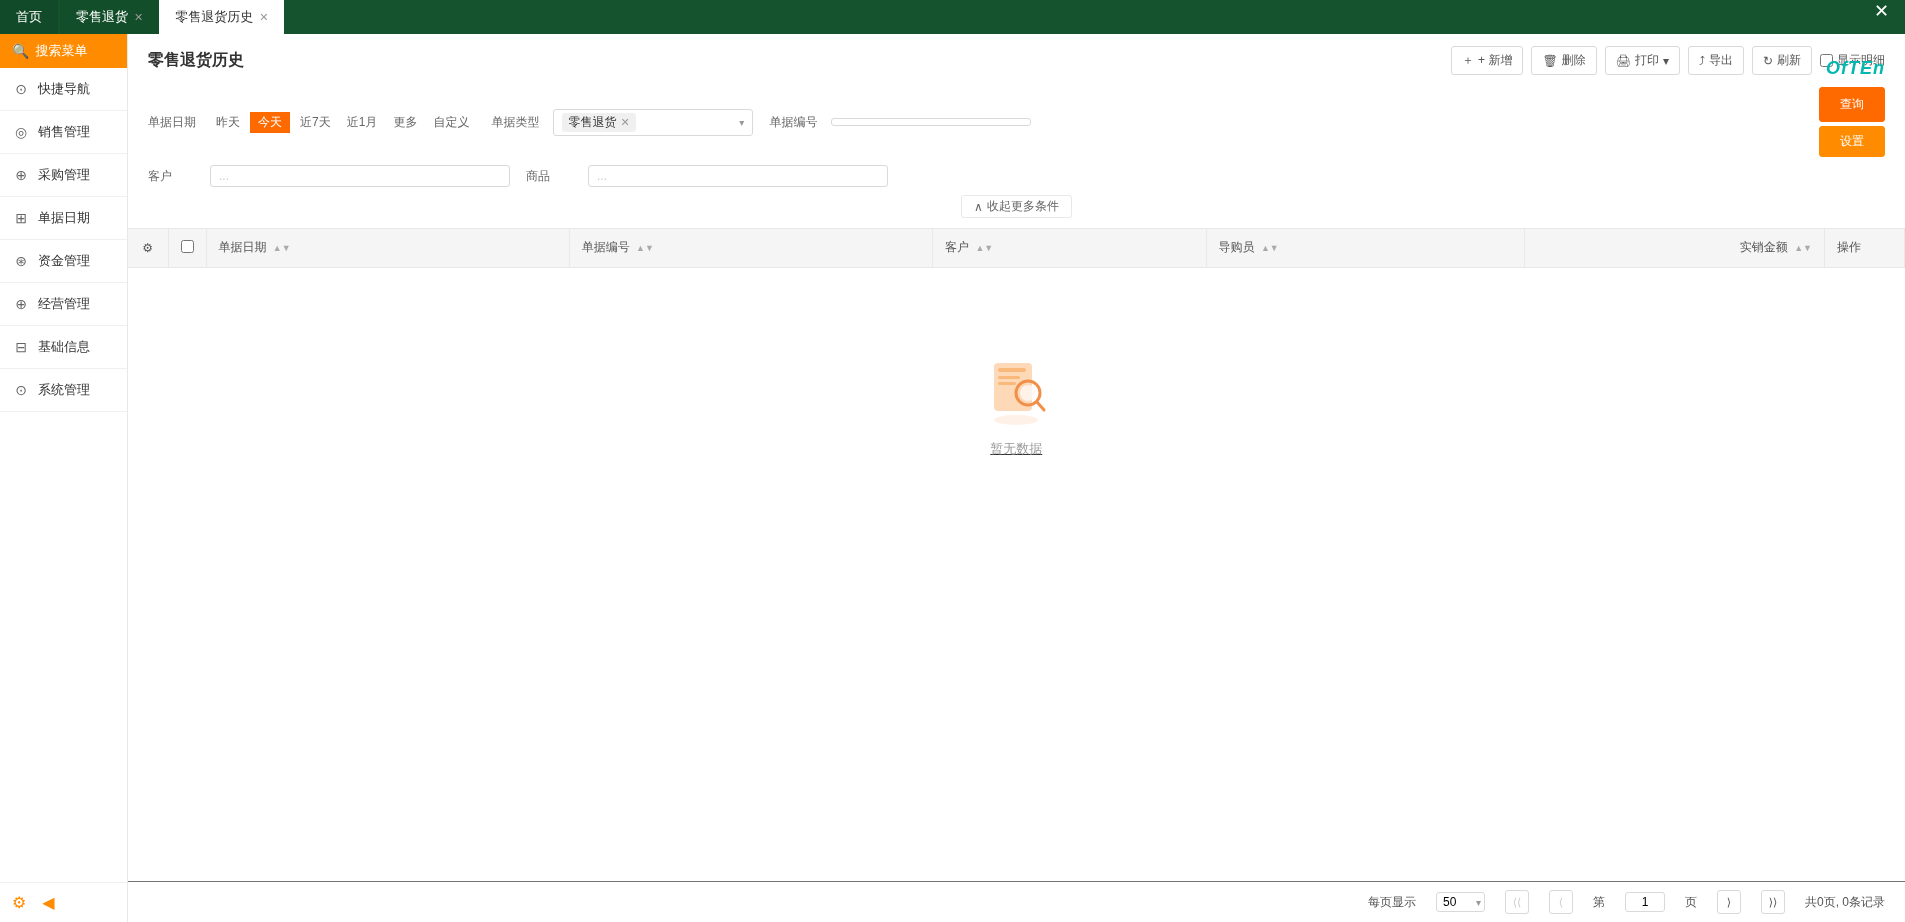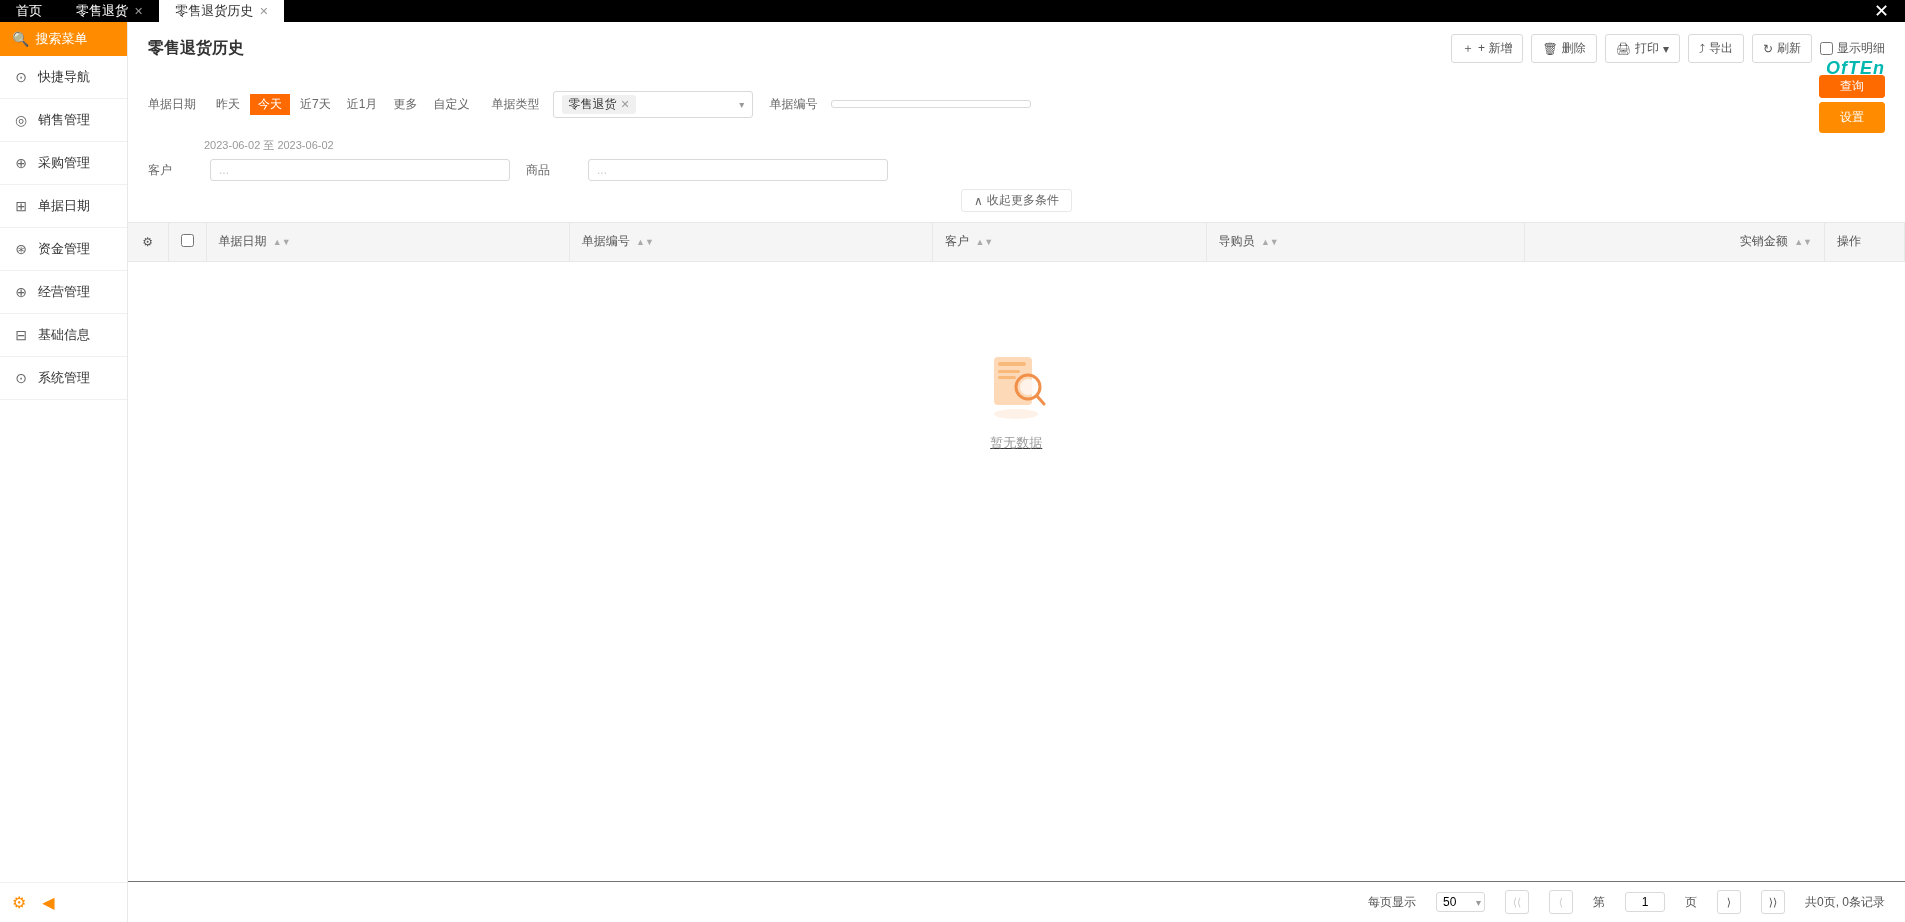--- a/index.html
+++ b/index.html
@@ -1,23 +1,23 @@
 <!DOCTYPE html>
 <html><head>
   <meta charset="utf-8">
   <style>
     * { box-sizing: border-box; margin: 0; padding: 0; }
     body { font-family: 'Microsoft YaHei', sans-serif; font-size: 13px; background: #f5f5f5; display: flex; flex-direction: column; height: 922px; overflow: hidden; }
 
     
     .top-bar {
-      background: #000000;
+      background: #14532d;
       display: flex;
       align-items: flex-start;
-      height: 22px;
+      height: 34px;
       flex-shrink: 0;
     }
     .top-bar-tabs {
       display: flex;
       align-items: center;
       flex: 1;
       height: 100%;
     }
     .tab-item {
       height: 100%;
@@ -536,32 +536,29 @@
               <span class="chevron">▾</span>
             </div>
           </div>
 
           <div class="filter-item">
             <span class="filter-label">单据编号</span>
             <div class="filter-input-placeholder" style="min-width:200px;"></div>
           </div>
 
           <div style="margin-left:auto;display:flex;flex-direction:column;gap:4px;">
-            <button class="toolbar-btn primary" style="padding:2px 20px;">
+            <button class="toolbar-btn primary" style="padding:8px 20px;">
               <span>查询</span>
             </button>
             <button class="toolbar-btn secondary" style="padding:6px 20px;align-items:center;">
               <span>设置</span>
             </button>
           </div>
         </div>
 
-        <div style="margin-left:56px;margin-top:-4px;margin-bottom:6px;">
-          <span class="filter-date-range">2023-06-02 至 2023-06-02</span>
-        </div>
         <div class="filter-row">
 
           <div class="filter-item">
             <span class="filter-label">客户</span>
             <div class="filter-input-placeholder" style="min-width:300px;">
               <span style="color:#ccc;">...</span>
             </div>
           </div>
 
           <div class="filter-item">

